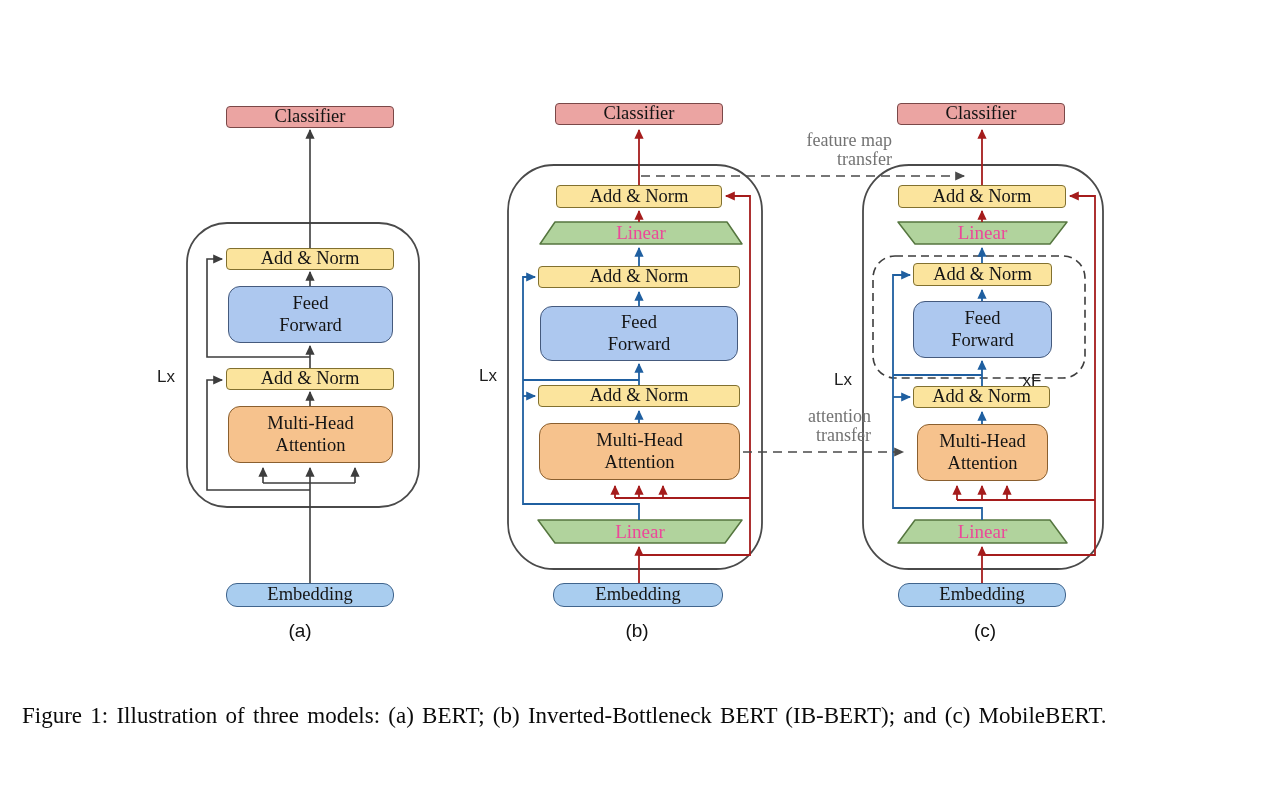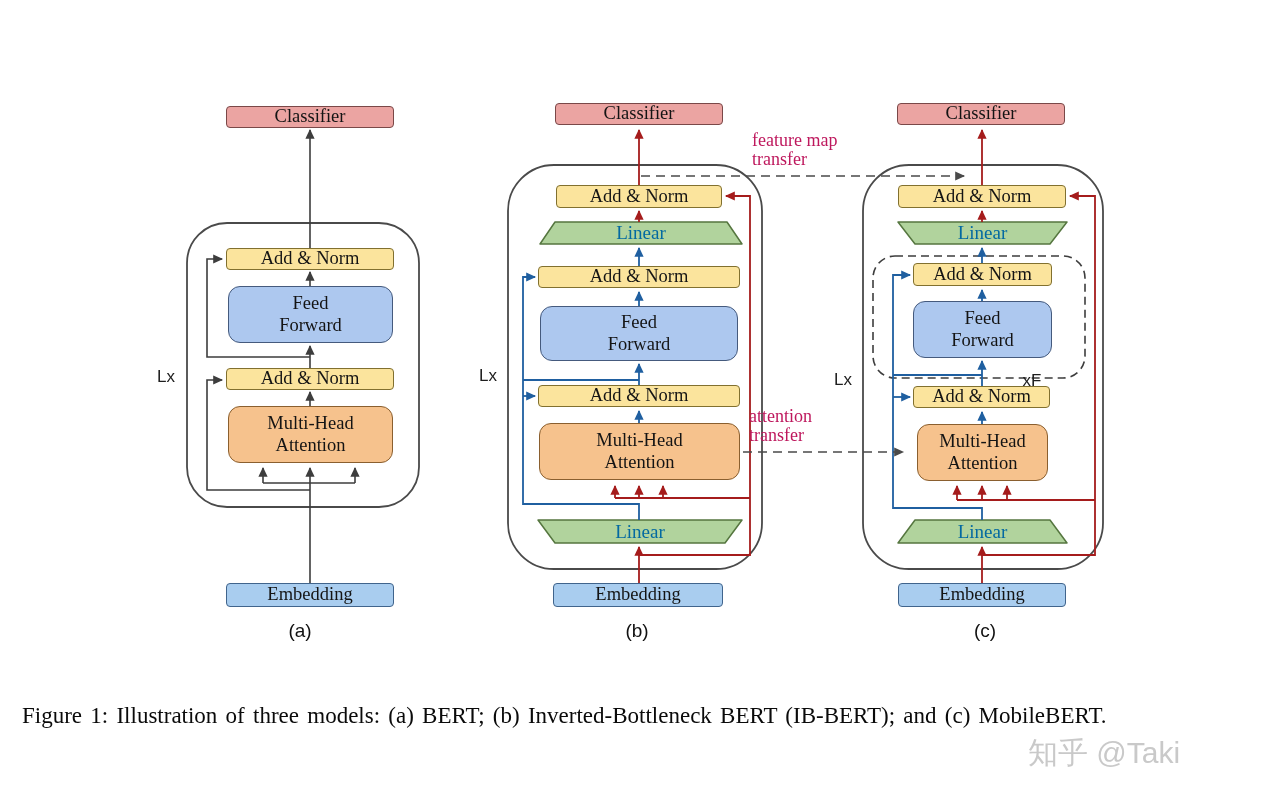--- a/index.html
+++ b/index.html
@@ -6,27 +6,27 @@
   #canvas{position:relative;width:1272px;height:797px;background:#ffffff;overflow:hidden;
           font-family:"Liberation Serif",serif;}
   #wires{position:absolute;left:0;top:0;}
   .box{position:absolute;box-sizing:border-box;display:flex;align-items:center;justify-content:center;
        font:18.5px/1.14 "Liberation Serif",serif;color:#141414;border:1.5px solid #444;border-radius:4px;
        white-space:pre-line;text-align:center;}
   .pink{background:#EBA4A2;border-color:#7A4848;}
   .yellow{background:#FBE49D;border-color:#81702F;}
   .blue{background:#ADC8EF;border-color:#455A7D;}
   .orange{background:#F6C28D;border-color:#8A5F2F;}
-  .lightblue{background:#A9CDEF;border-color:#40648C;}
+  .lightblue{background:#A9CDEF;border-color:#40648C;border-radius:11px;}
   .round{border-radius:12px;}
   .linear-label{position:absolute;display:flex;align-items:center;justify-content:center;
-       font:19px "Liberation Serif",serif;color:#0369a1;}
+       font:19px "Liberation Serif",serif;color:#ec4899;}
   .lbl{position:absolute;font:17px "Liberation Sans",sans-serif;color:#1e1e1e;text-align:center;}
   .sub{position:absolute;font:19px "Liberation Sans",sans-serif;color:#111;text-align:center;width:100px;}
-  .tlabel{position:absolute;font:18px/1.08 "Liberation Serif",serif;color:#be185d;text-align:left;
+  .tlabel{position:absolute;font:18px/1.08 "Liberation Serif",serif;color:#737373;text-align:right;
        white-space:pre-line;}
   .caption{position:absolute;left:22px;top:669px;width:1236px;color:#0a0a0a;
        font:23px/31px "Liberation Serif",serif;}
   .cap-line{white-space:nowrap;word-spacing:2.5px;margin-top:31px;}
   .cap-red{color:#9E1A1A;}
   .cap-blue{color:#1E5F9E;}
   .watermark{position:absolute;left:1028px;top:733px;font:30px "Liberation Sans",sans-serif;color:#C9C9C9;}
 </style>
 </head>
 <body>
@@ -168,15 +168,14 @@
 
   <div class="tlabel" style="left:752px;top:131px;width:140px;">feature map
 transfer</div>
   <div class="tlabel" style="left:749px;top:407px;width:122px;">attention
 transfer</div>
 
   <div class="caption">
     <div class="cap-line">Figure 1: Illustration of three models: (a) BERT; (b) Inverted-Bottleneck BERT (IB-BERT); and (c) MobileBERT.</div>
   </div>
 
-  <div class="watermark">知乎 @Taki</div>
 
 </div>
 
 </body></html>

